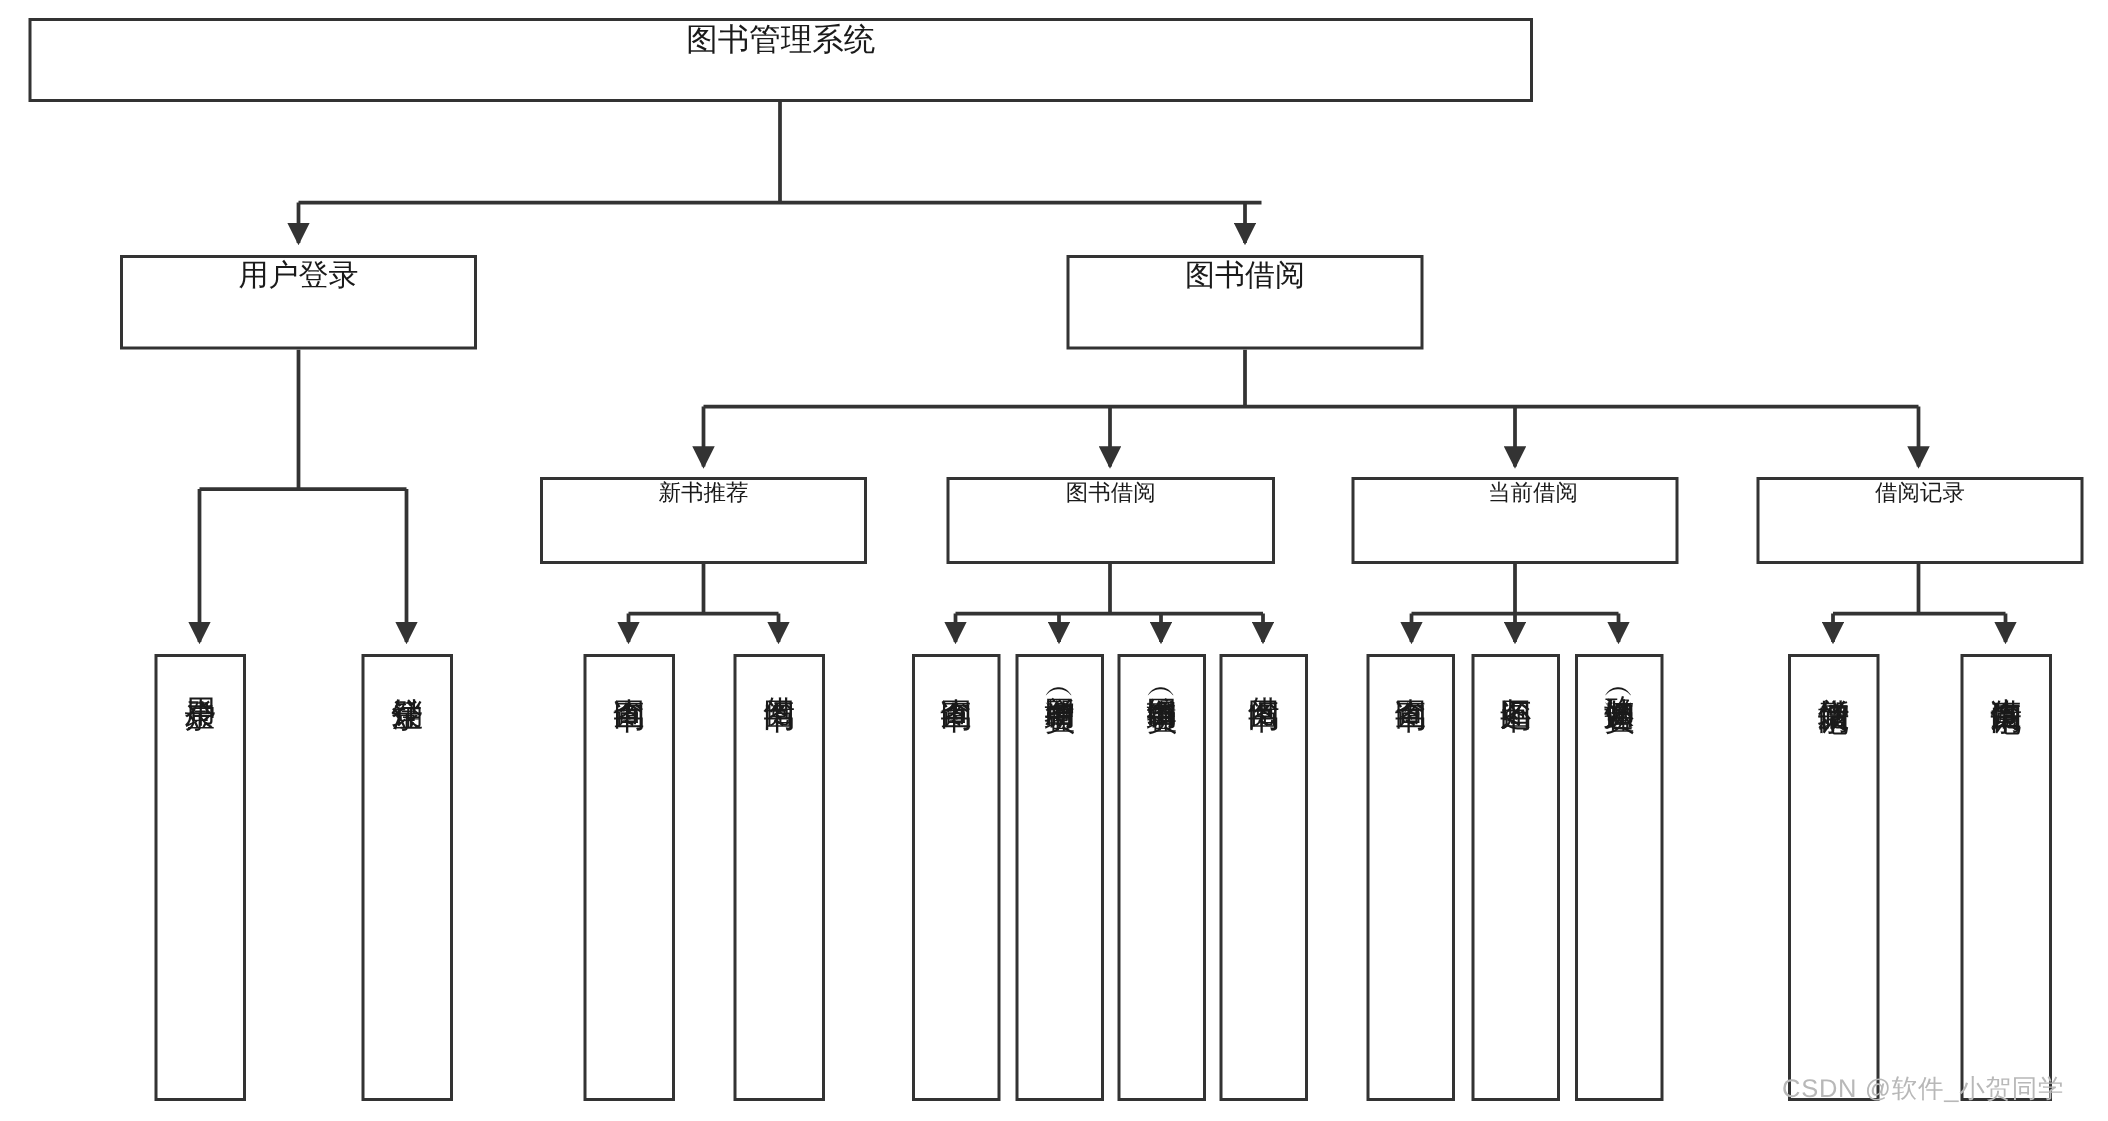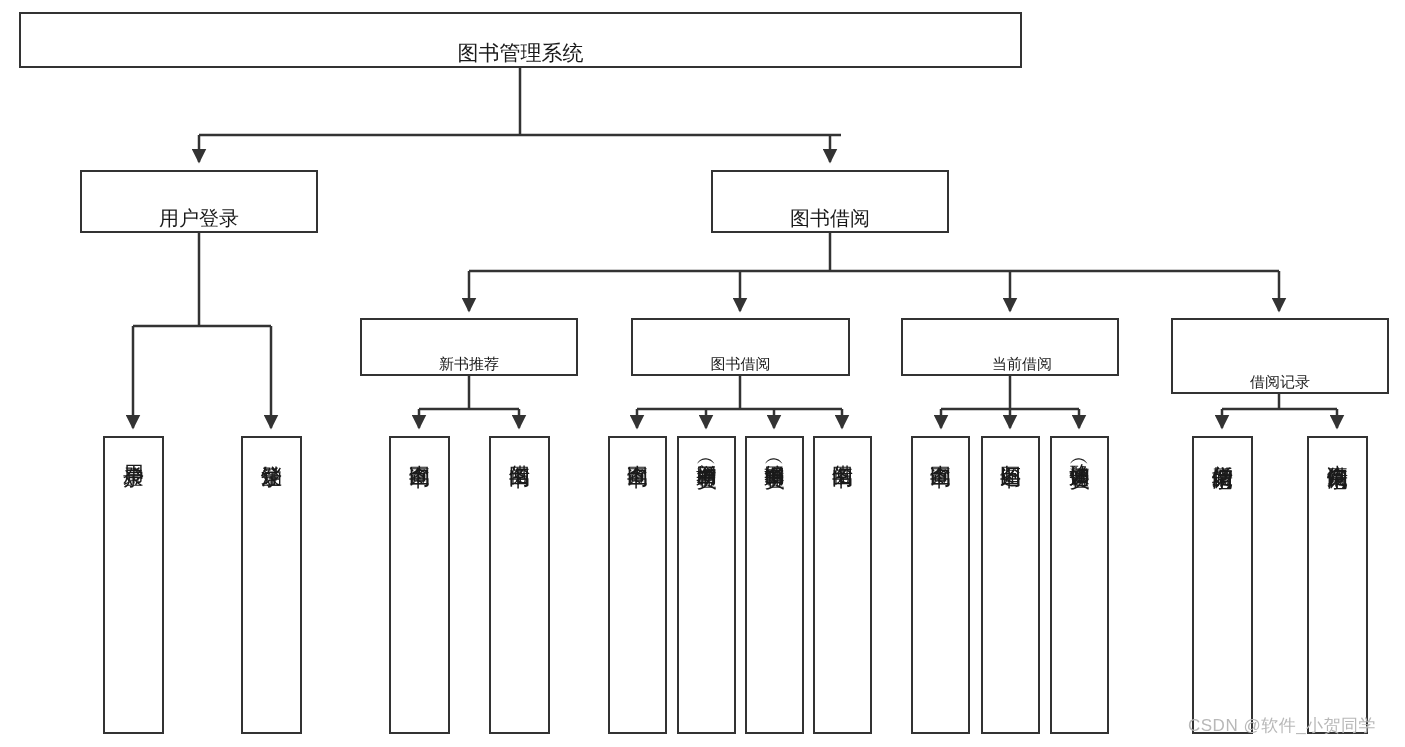--- a/index.html
+++ b/index.html
@@ -25,21 +25,21 @@
     width: 1405px;
     height: 747px;
     pointer-events: none;
   }
   .node {
     position: absolute;
     box-sizing: border-box;
     border: 2px solid #333333;
     background: #ffffff;
     display: flex;
-    align-items: flex-end;
+    align-items: flex-start;
     justify-content: center;
     color: #1a1a1a;
     z-index: 2;
   }
   .node .label {
     display: block;
     text-align: center;
     line-height: 1.18;
   }
   .node.root .label   { font-size: 21px; }
@@ -143,21 +143,21 @@
 
   <div class="node level3" style="left:360px; top:318px; width:218px; height:58px;">
     <span class="label">新书推荐</span>
   </div>
   <div class="node level3" style="left:631px; top:318px; width:219px; height:58px;">
     <span class="label">图书借阅</span>
   </div>
   <div class="node level3" style="left:901px; top:318px; width:218px; height:58px;padding-left:24px;">
     <span class="label">当前借阅</span>
   </div>
-  <div class="node level3" style="left:1171px; top:318px; width:218px; height:76px;">
+  <div class="node level3" style="left:1171px; top:318px; width:218px; height:58px;">
     <span class="label">借阅记录</span>
   </div>
 
   <div class="node leaf" style="left:103px; top:436px; width:61px; height:298px;">
     <span class="label">用户登录</span>
   </div>
   <div class="node leaf" style="left:241px; top:436px; width:61px; height:298px;">
     <span class="label">注销登录</span>
   </div>
 

